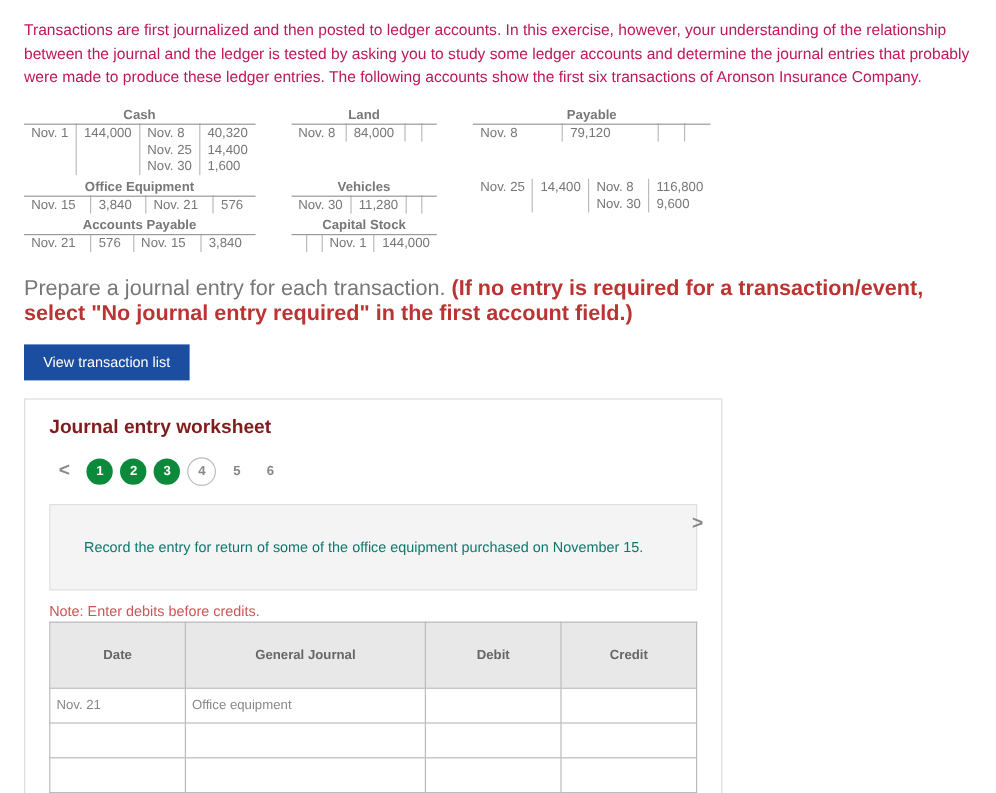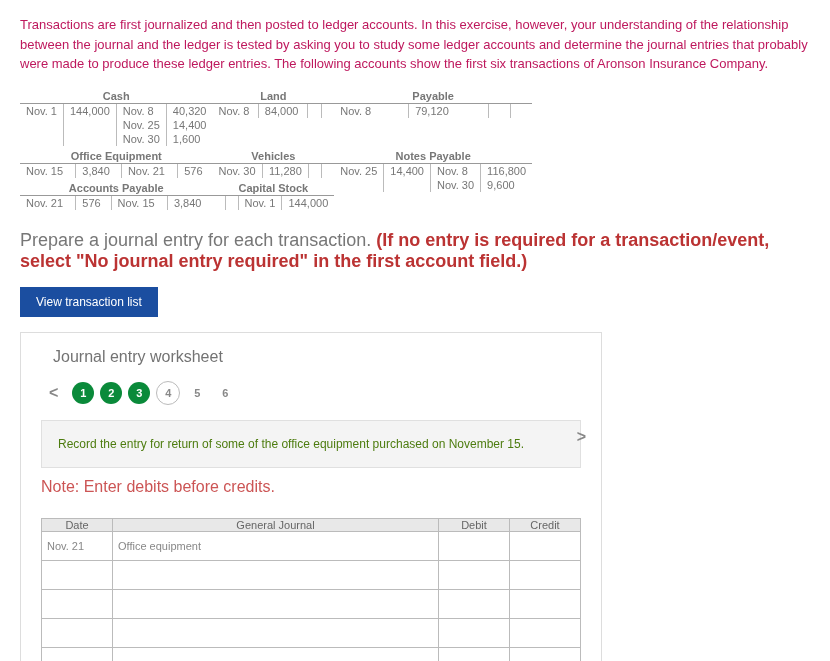--- a/index.html
+++ b/index.html
@@ -1,36 +1,36 @@
 <!DOCTYPE html>
 <html><head>
 <meta charset="utf-8">
 <style>
 body{margin:0;padding:15px 20px;font-family:Arial,sans-serif;font-size:12px;color:#333;background:#fff;width:790px}
 .intro{color:#be185d;font-size:13px;line-height:1.5;margin-bottom:15px}
-.ledgers{display:flex;margin-bottom:20px;flex-wrap:wrap}
+.ledgers{display:flex;gap:30px;margin-bottom:20px;flex-wrap:wrap}
 .lgroup{display:flex;flex-direction:column;gap:3px}
 .ledger{border-collapse:collapse;font-size:11px;color:#777}
 .ledger td{padding:1px 6px;border-right:1px solid #bbb}
 .ledger td:last-child{border-right:none}
 .ledger .hdr td{border-bottom:1px solid #999;font-weight:bold;text-align:center;border-right:none}
 .instruct{font-size:18px;color:#777;margin:15px 0}
 .instruct b{color:#b33}
 .btn-blue{background:#1b4ea0;color:#fff;padding:8px 16px;display:inline-block;font-size:12px;font-weight:normal;margin-bottom:15px;cursor:pointer}
 .card{border:1px solid #ddd;padding:15px 20px;width:540px;position:relative}
-.card h3{margin:0 12px 15px;font-size:16px;font-weight:normal;color:#737373}
+.card h3{margin:0 0 15px;font-size:16px;font-weight:bold;color:#7f1d1d}
 .steps{display:flex;align-items:center;gap:6px;margin-bottom:15px}
 .chev{font-size:16px;color:#888;cursor:pointer;padding:0 8px;font-weight:bold}
 .dot{width:22px;height:22px;border-radius:50%;display:flex;align-items:center;justify-content:center;font-size:11px;font-weight:bold;cursor:pointer}
 .dot.g{background:#0a8a3a;color:#fff}
 .dot.w{background:#fff;border:1px solid #bbb;color:#888}
-.task{background:#f4f4f4;border:1px solid #e0e0e0;padding:16px;font-size:12px;color:#4d7c0f;margin-bottom:10px}
-.note{font-size:16px;color:#c55;margin-bottom:22px}
+.task{background:#f4f4f4;border:1px solid #e0e0e0;padding:28px;font-size:12px;color:#0f766e;margin-bottom:10px}
+.note{font-size:12px;color:#c55;margin-bottom:2px}
 .jtable{border-collapse:collapse;width:100%;font-size:11px}
-.jtable th{background:#e8e8e8;border:1px solid #bbb;padding:0;color:#666;font-weight:normal}
+.jtable th{background:#e8e8e8;border:1px solid #bbb;padding:21px;color:#666;font-weight:bold}
 .jtable td{border:1px solid #bbb;padding:5px;height:18px;color:#888}
 .right-chev{position:absolute;right:15px;top:95px;font-size:16px;color:#888;cursor:pointer;font-weight:bold}
 </style>
 </head>
 <body>
 
 
 
 <div class="intro">Transactions are first journalized and then posted to ledger accounts. In this exercise, however, your understanding of the relationship between the journal and the ledger is tested by asking you to study some ledger accounts and determine the journal entries that probably were made to produce these ledger entries. The following accounts show the first six transactions of Aronson Insurance Company.</div>
 
@@ -138,23 +138,20 @@
       <tr>
             <td>Nov. 8</td>
             <td>79,120</td>
             <td></td>
             <td></td>
           </tr>
     </tbody>
       </table>
     <table class="ledger" style="margin-top:28px">
         <tbody>
-          <tr class="hdr">
-            <td colspan="4">Notes Payable</td>
-          </tr>
       <tr>
             <td>Nov. 25</td>
             <td>14,400</td>
             <td>Nov. 8</td>
             <td>116,800</td>
           </tr>
       <tr>
             <td></td>
             <td></td>
             <td>Nov. 30</td>

